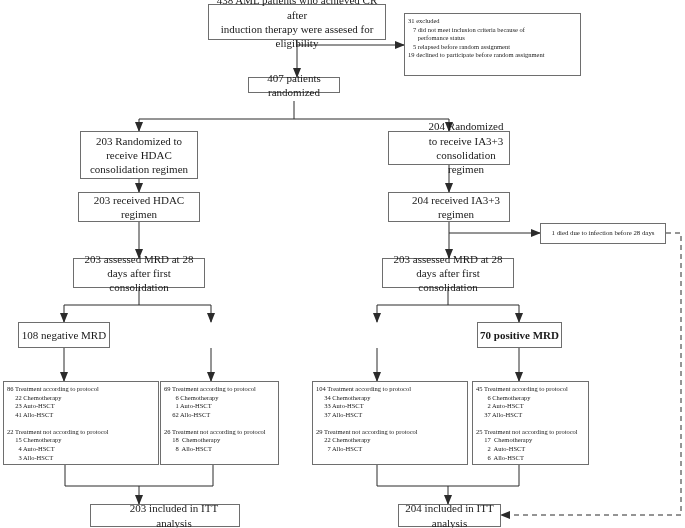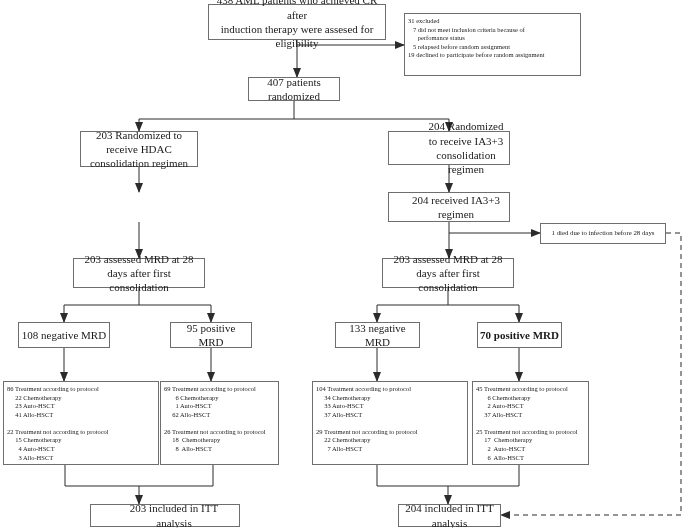--- a/index.html
+++ b/index.html
@@ -89,44 +89,43 @@
 
   <div class="box" style="left:208px;top:4px;width:178px;height:36px;">438 AML patients who achieved CR after
 induction therapy were assesed for eligibility</div>
 
   <div class="box list" style="left:404px;top:13px;width:177px;height:63px;">31 excluded
    7 did not meet inclusion criteria because of
       perfomance status
    5 relapsed before random assignment
 19 declined to participate before random assignment</div>
 
-  <div class="box" style="left:248px;top:77px;width:92px;height:24px;">407 patients randomized</div>
+  <div class="box" style="left:248px;top:77px;width:92px;height:16px;">407 patients randomized</div>
 
-  <div class="box" style="left:80px;top:131px;width:118px;height:36px;">203 Randomized to receive HDAC
+  <div class="box" style="left:80px;top:131px;width:118px;height:48px;">203 Randomized to receive HDAC
 consolidation regimen</div>
 
   <div class="box" style="left:388px;top:131px;width:122px;height:34px;padding-left:36px;">204 Randomized to receive IA3+3
 consolidation regimen</div>
 
+  <div class="box" style="left:78px;top:192px;width:122px;height:30px;">203 received HDAC regimen</div>
 
   <div class="box" style="left:388px;top:192px;width:122px;height:30px;padding-left:16px;">204 received IA3+3 regimen</div>
 
   <div class="box small" style="left:540px;top:223px;width:126px;height:21px;">1 died due to infection before 28 days</div>
 
   <div class="box" style="left:73px;top:258px;width:132px;height:30px;">203 assessed MRD at 28 days after first
 consolidation</div>
 
   <div class="box" style="left:382px;top:258px;width:132px;height:30px;">203 assessed MRD at 28 days after first
 consolidation</div>
 
   <div class="box" style="left:18px;top:322px;width:92px;height:26px;">108 negative MRD</div>
 
-  <div class="box" style="left:170px;top:322px;width:82px;height:26px;">95 positive MRD</div>
 
-  <div class="box" style="left:335px;top:322px;width:85px;height:26px;">133 negative MRD</div>
 
   <div class="box" style="left:477px;top:322px;width:85px;height:26px;font-weight:bold;">70 positive MRD</div>
 
   <div class="box list" style="left:3px;top:381px;width:156px;height:84px;">86 Treatment according to protocol
      22 Chemotherapy
      23 Auto-HSCT
      41 Allo-HSCT
 
 22 Treatment not according to protocol
      15 Chemotherapy

